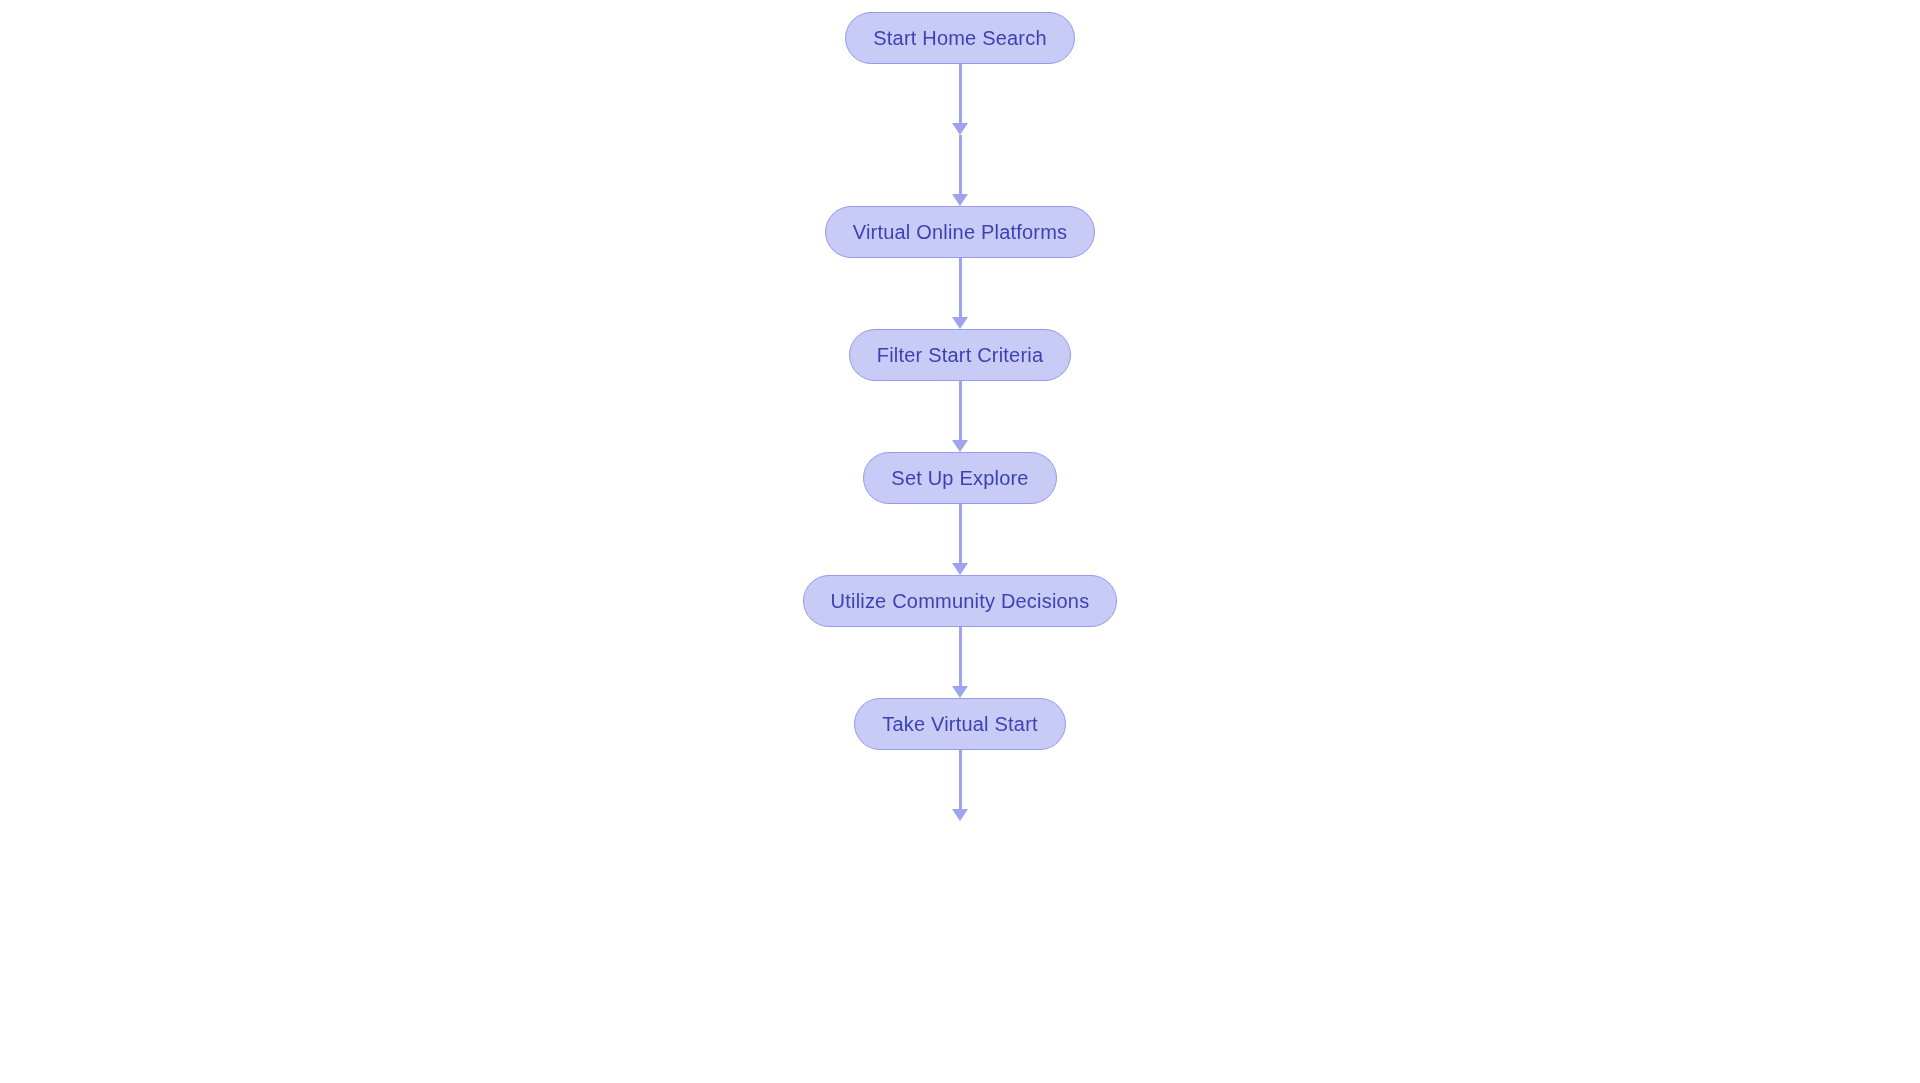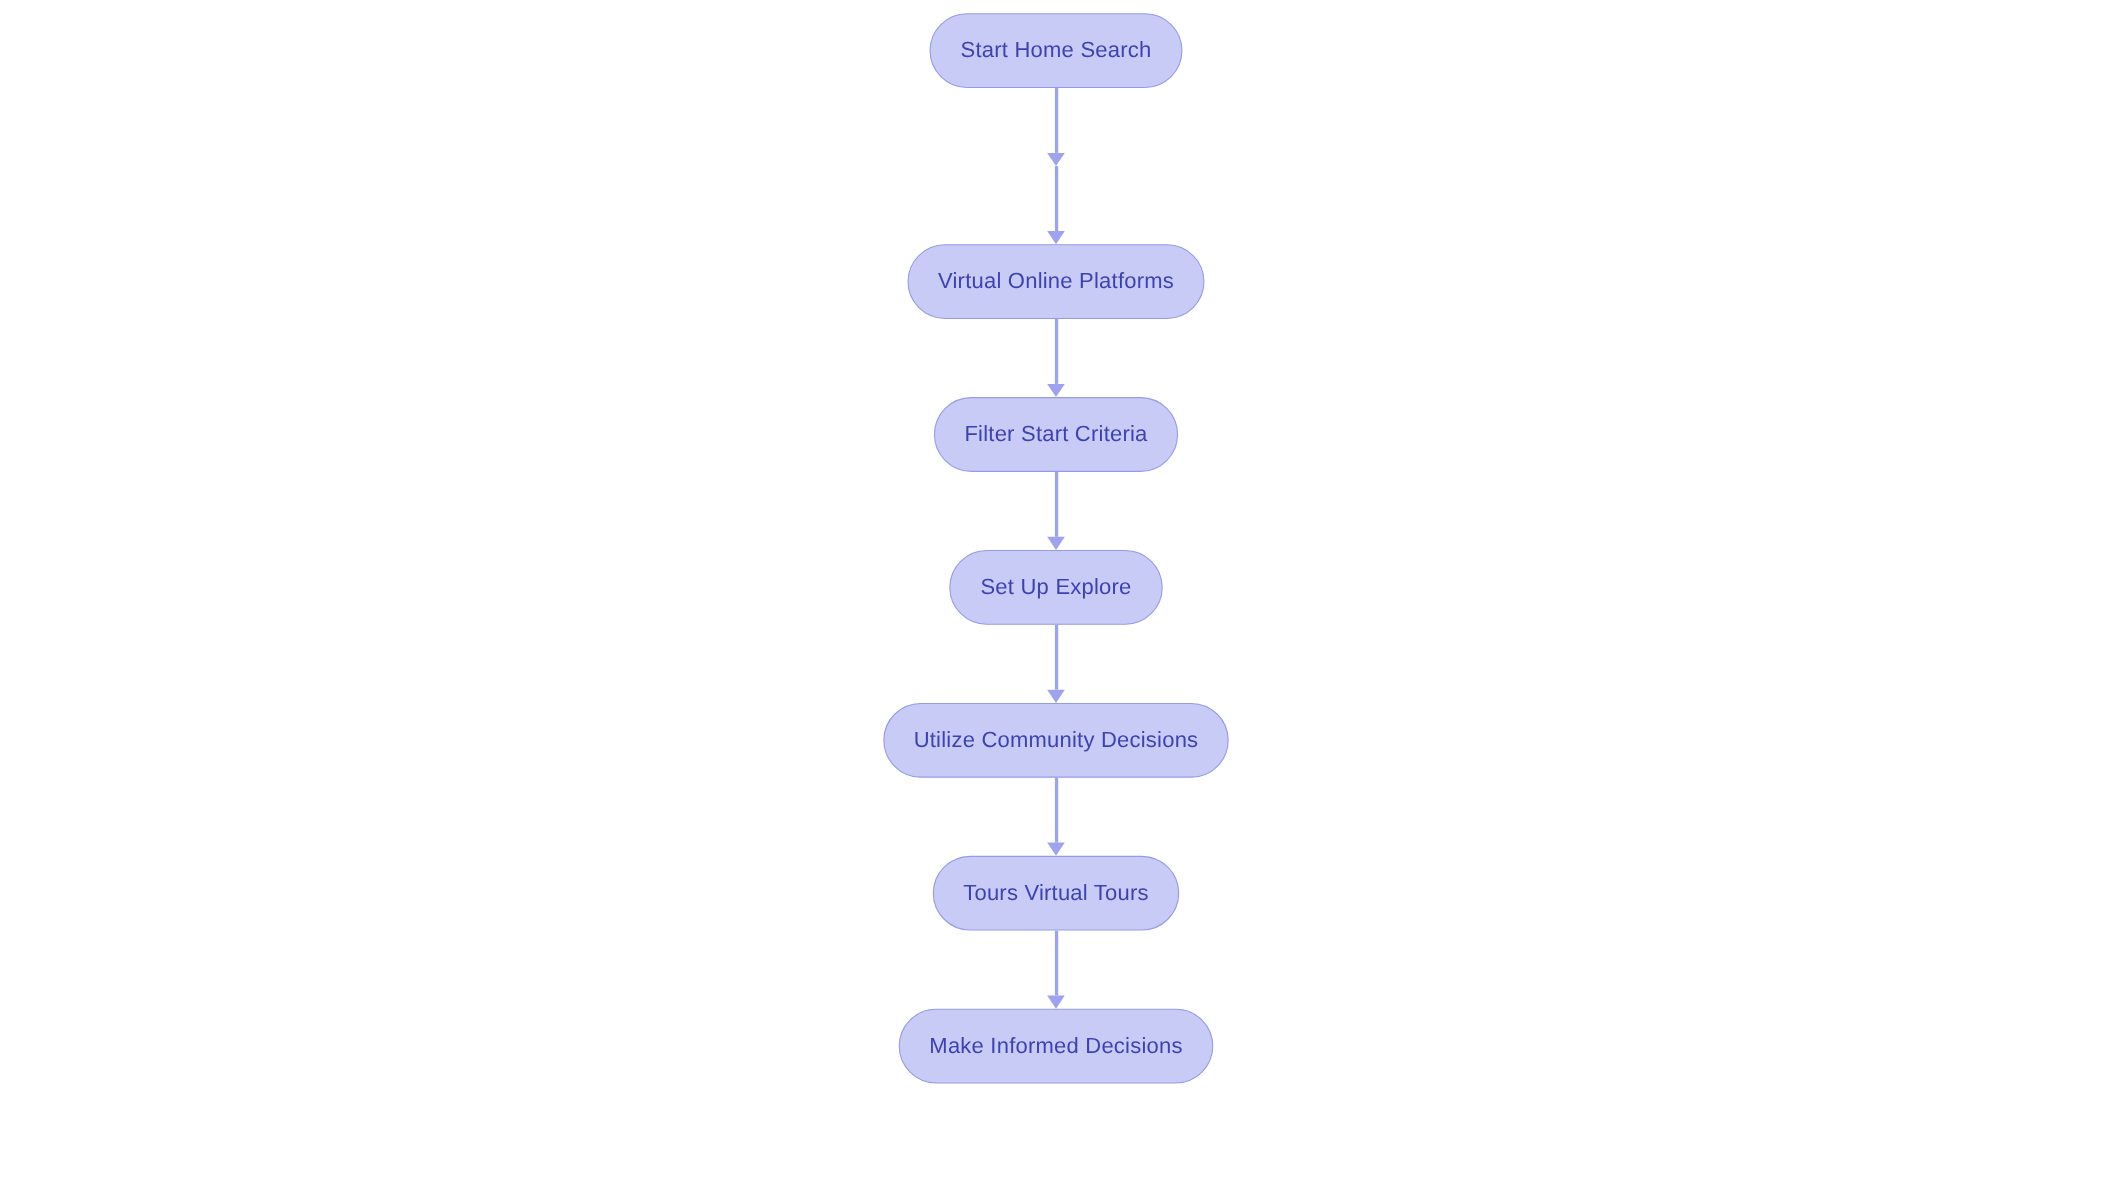--- a/index.html
+++ b/index.html
@@ -14,21 +14,21 @@
   .canvas {
     width: 100%;
     height: 100%;
     display: flex;
     flex-direction: column;
     align-items: center;
     padding-top: 12px;
   }
   .node {
     flex: 0 0 auto;
-    height: 68px;
+    height: 52px;
     padding: 0 27px;
     border-radius: 35px;
     background: var(--node-fill, #c8cbf6);
     border: 1.5px solid var(--node-border, #959be8);
     color: var(--node-text, #3d42b3);
     display: flex;
     align-items: center;
     justify-content: flex-end;
     font-size: 20px;
     font-weight: 500;
@@ -105,25 +105,22 @@
   <div class="node">
     <span>Utilize Community Decisions</span>
   </div>
 
   <div class="connector">
     <div class="line"></div>
     <div class="arrowhead"></div>
   </div>
 
   <div class="node">
-    <span>Tours Virtual Tours</span>
+    <span>Take Virtual Start</span>
   </div>
 
   <div class="connector">
     <div class="line"></div>
     <div class="arrowhead"></div>
   </div>
 
-  <div class="node">
-    <span>Make Informed Decisions</span>
-  </div>
 
 </div>
 
 </body></html>

